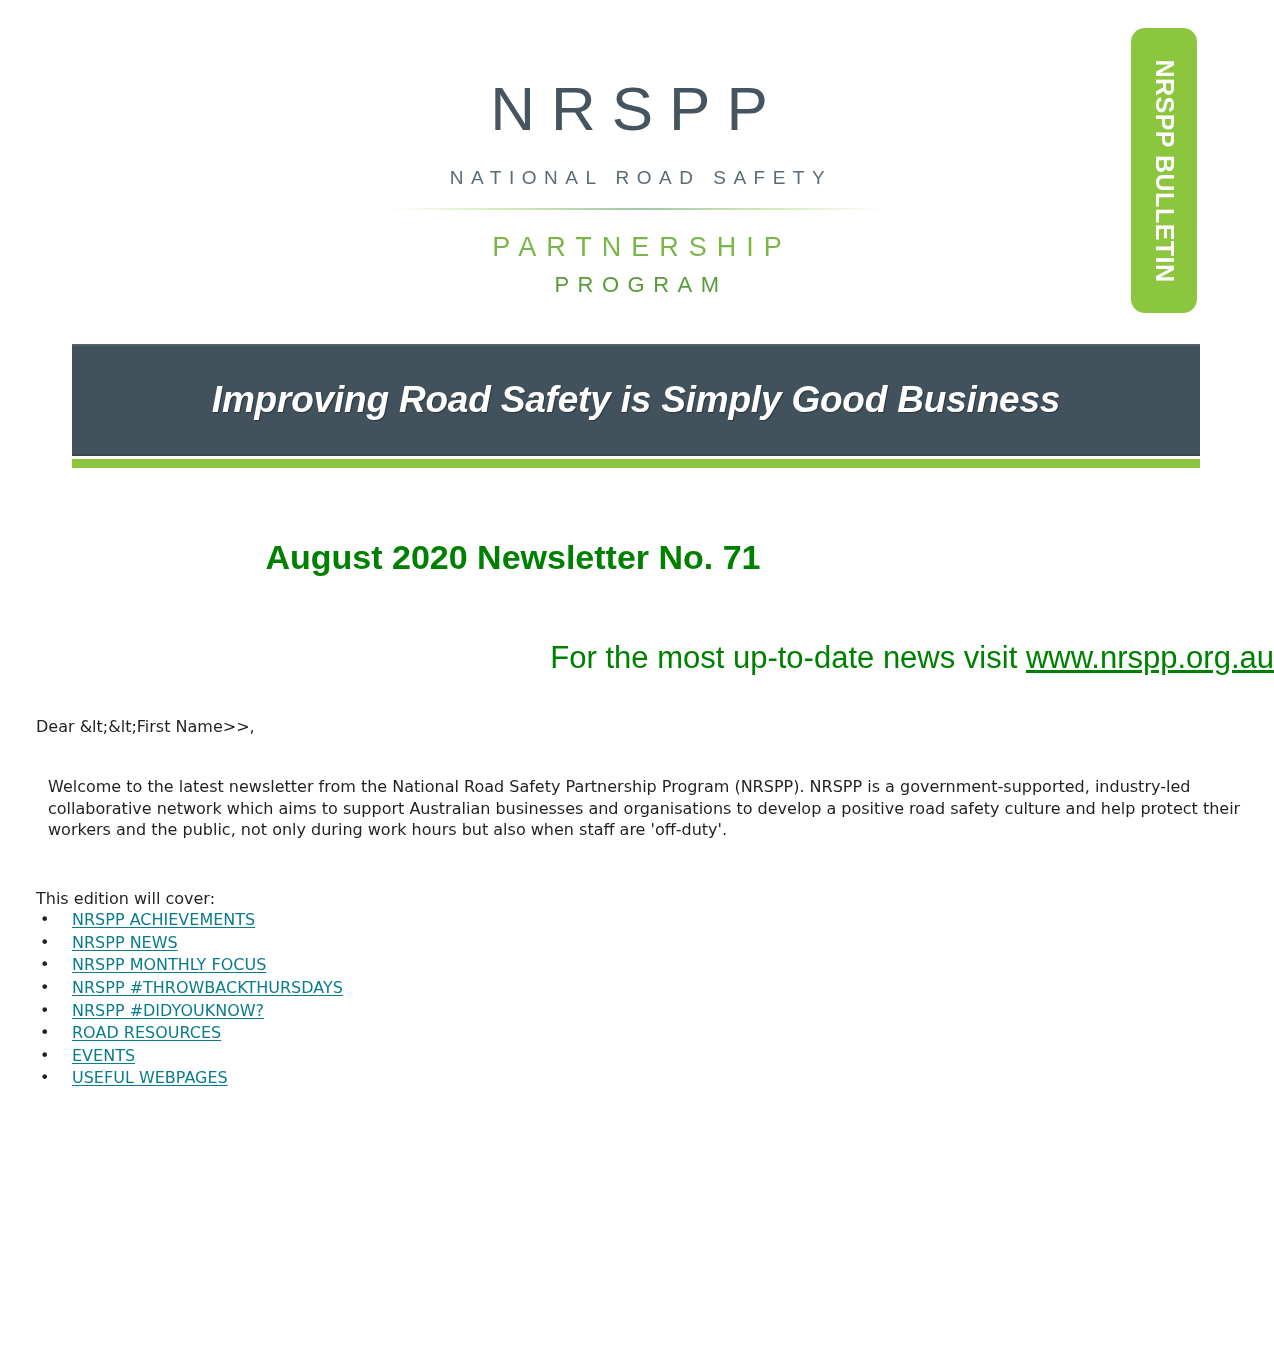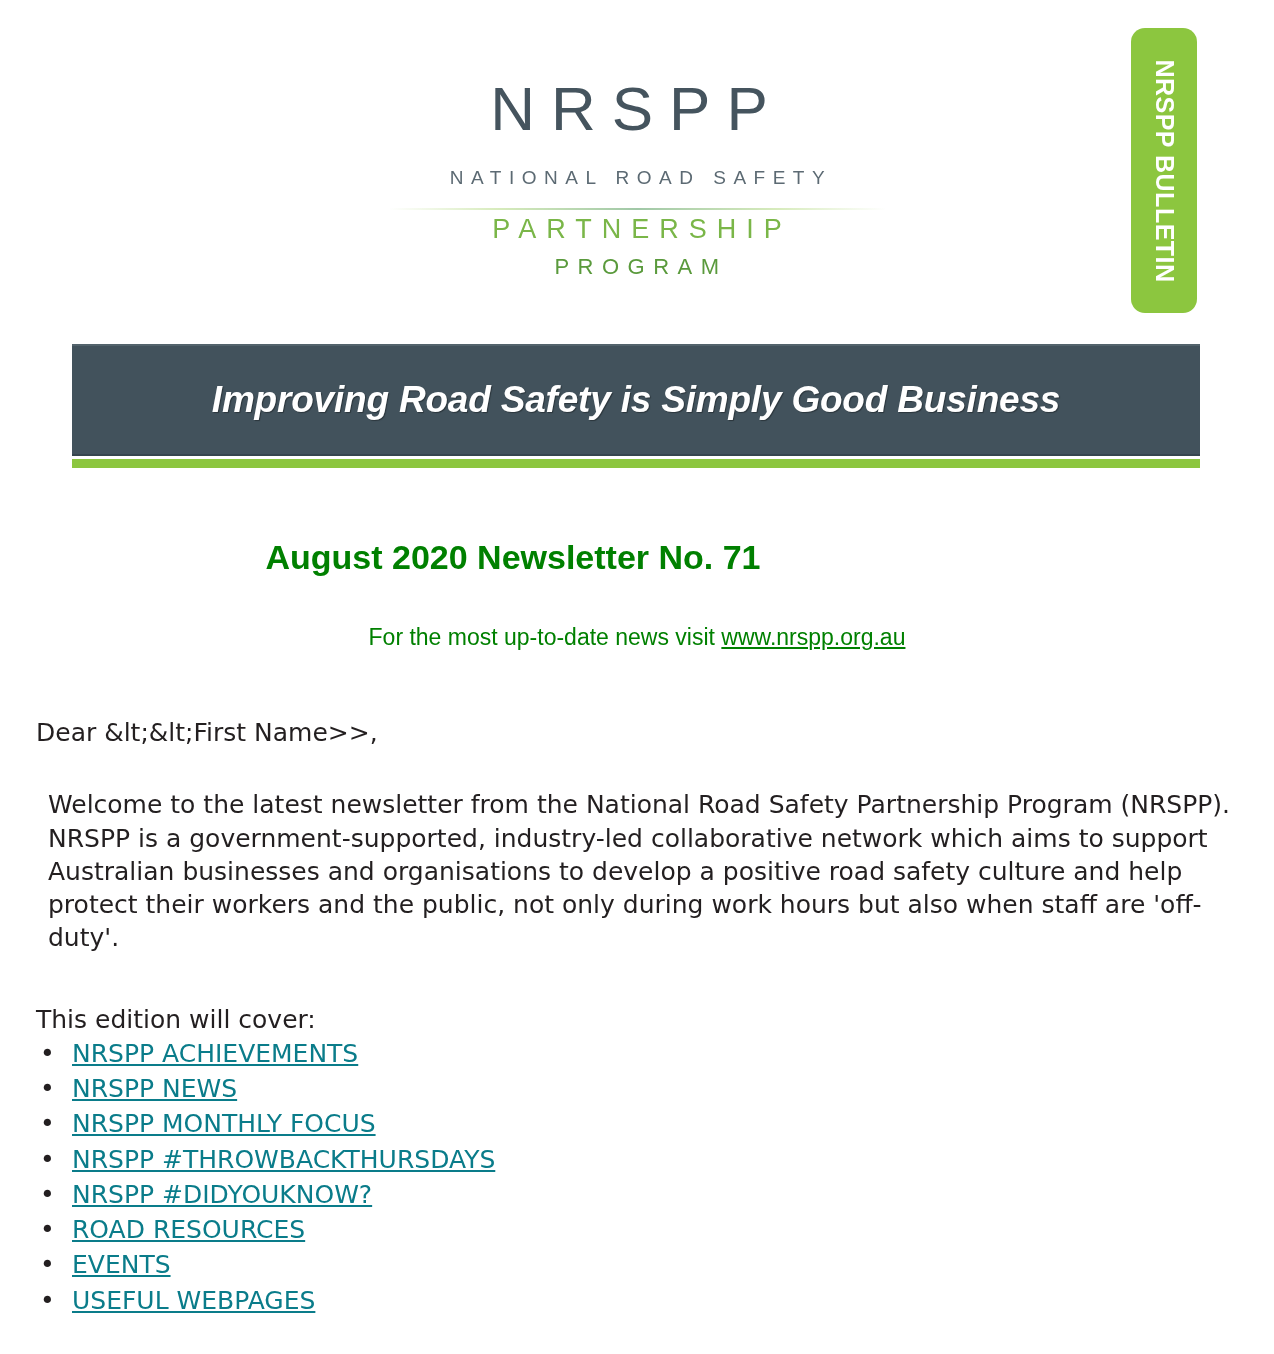--- a/index.html
+++ b/index.html
@@ -68,21 +68,21 @@
     width: 497px;
     height: 2px;
     background: linear-gradient(to right,
         rgba(140,198,63,0) 0%,
         rgba(140,198,63,0.35) 22%,
         rgba(110,170,120,0.65) 50%,
         rgba(140,198,63,0.35) 78%,
         rgba(140,198,63,0) 100%);
   }
   .logo-partnership {
-    margin-top: 4px;
+    margin-top: 22px;
     font-family: "Liberation Sans", sans-serif;
     font-size: 27px;
     letter-spacing: 10px;
     color: #7ab648;
     padding-left: 10px;
   }
   .logo-program {
     margin-top: 9px;
     font-family: "Liberation Sans", sans-serif;
     font-size: 22px;
@@ -131,41 +131,41 @@
     left: 0;
     width: 1026px;
     text-align: center;
     color: #008000;
     font-family: "Liberation Sans", sans-serif;
     font-size: 34px;
     font-weight: bold;
   }
   .newsletter-subtitle {
     position: absolute;
-    top: 624px;
+    top: 640px;
     left: 0;
     width: 1274px;
-    text-align: center;
+    text-align: right;
     color: #008000;
     font-family: "Liberation Sans", sans-serif;
-    font-size: 23px;
+    font-size: 31px;
   }
   .newsletter-subtitle .url {
     color: #008000;
     text-decoration: underline;
   }
 
   
   .body-area {
     position: absolute;
     top: 716px;
     left: 36px;
     width: 1205px;
     font-family: "DejaVu Sans", sans-serif;
-    font-size: 25px;
+    font-size: 16px;
     line-height: 1.33;
     color: #231f20;
   }
   .salutation { margin: 0; }
   .intro-paragraph {
     margin: 39px 0 0 12px;
   }
   .cover-heading {
     margin: 48px 0 0 0;
   }

